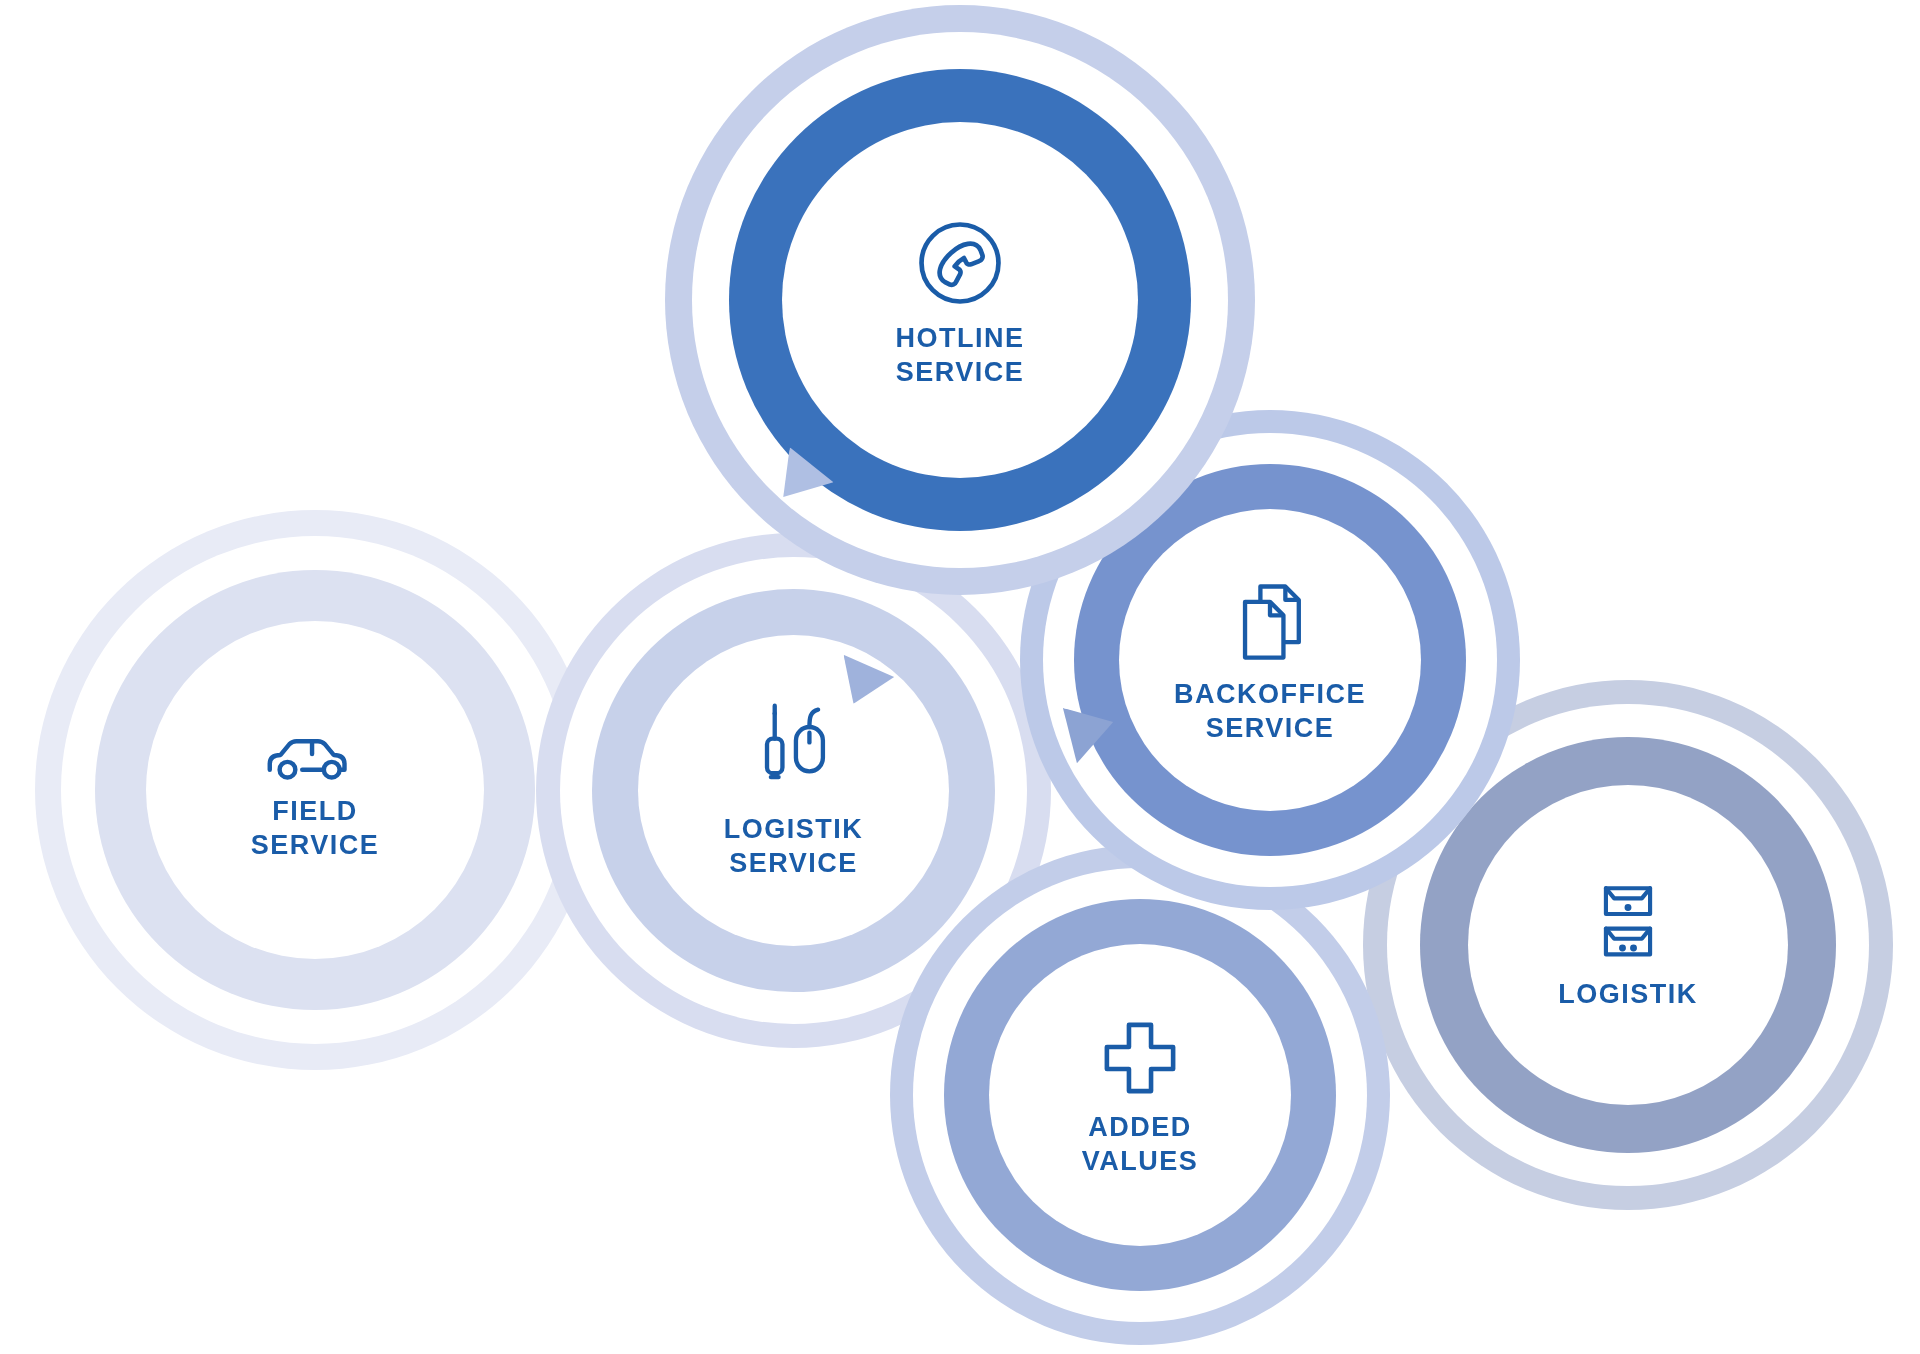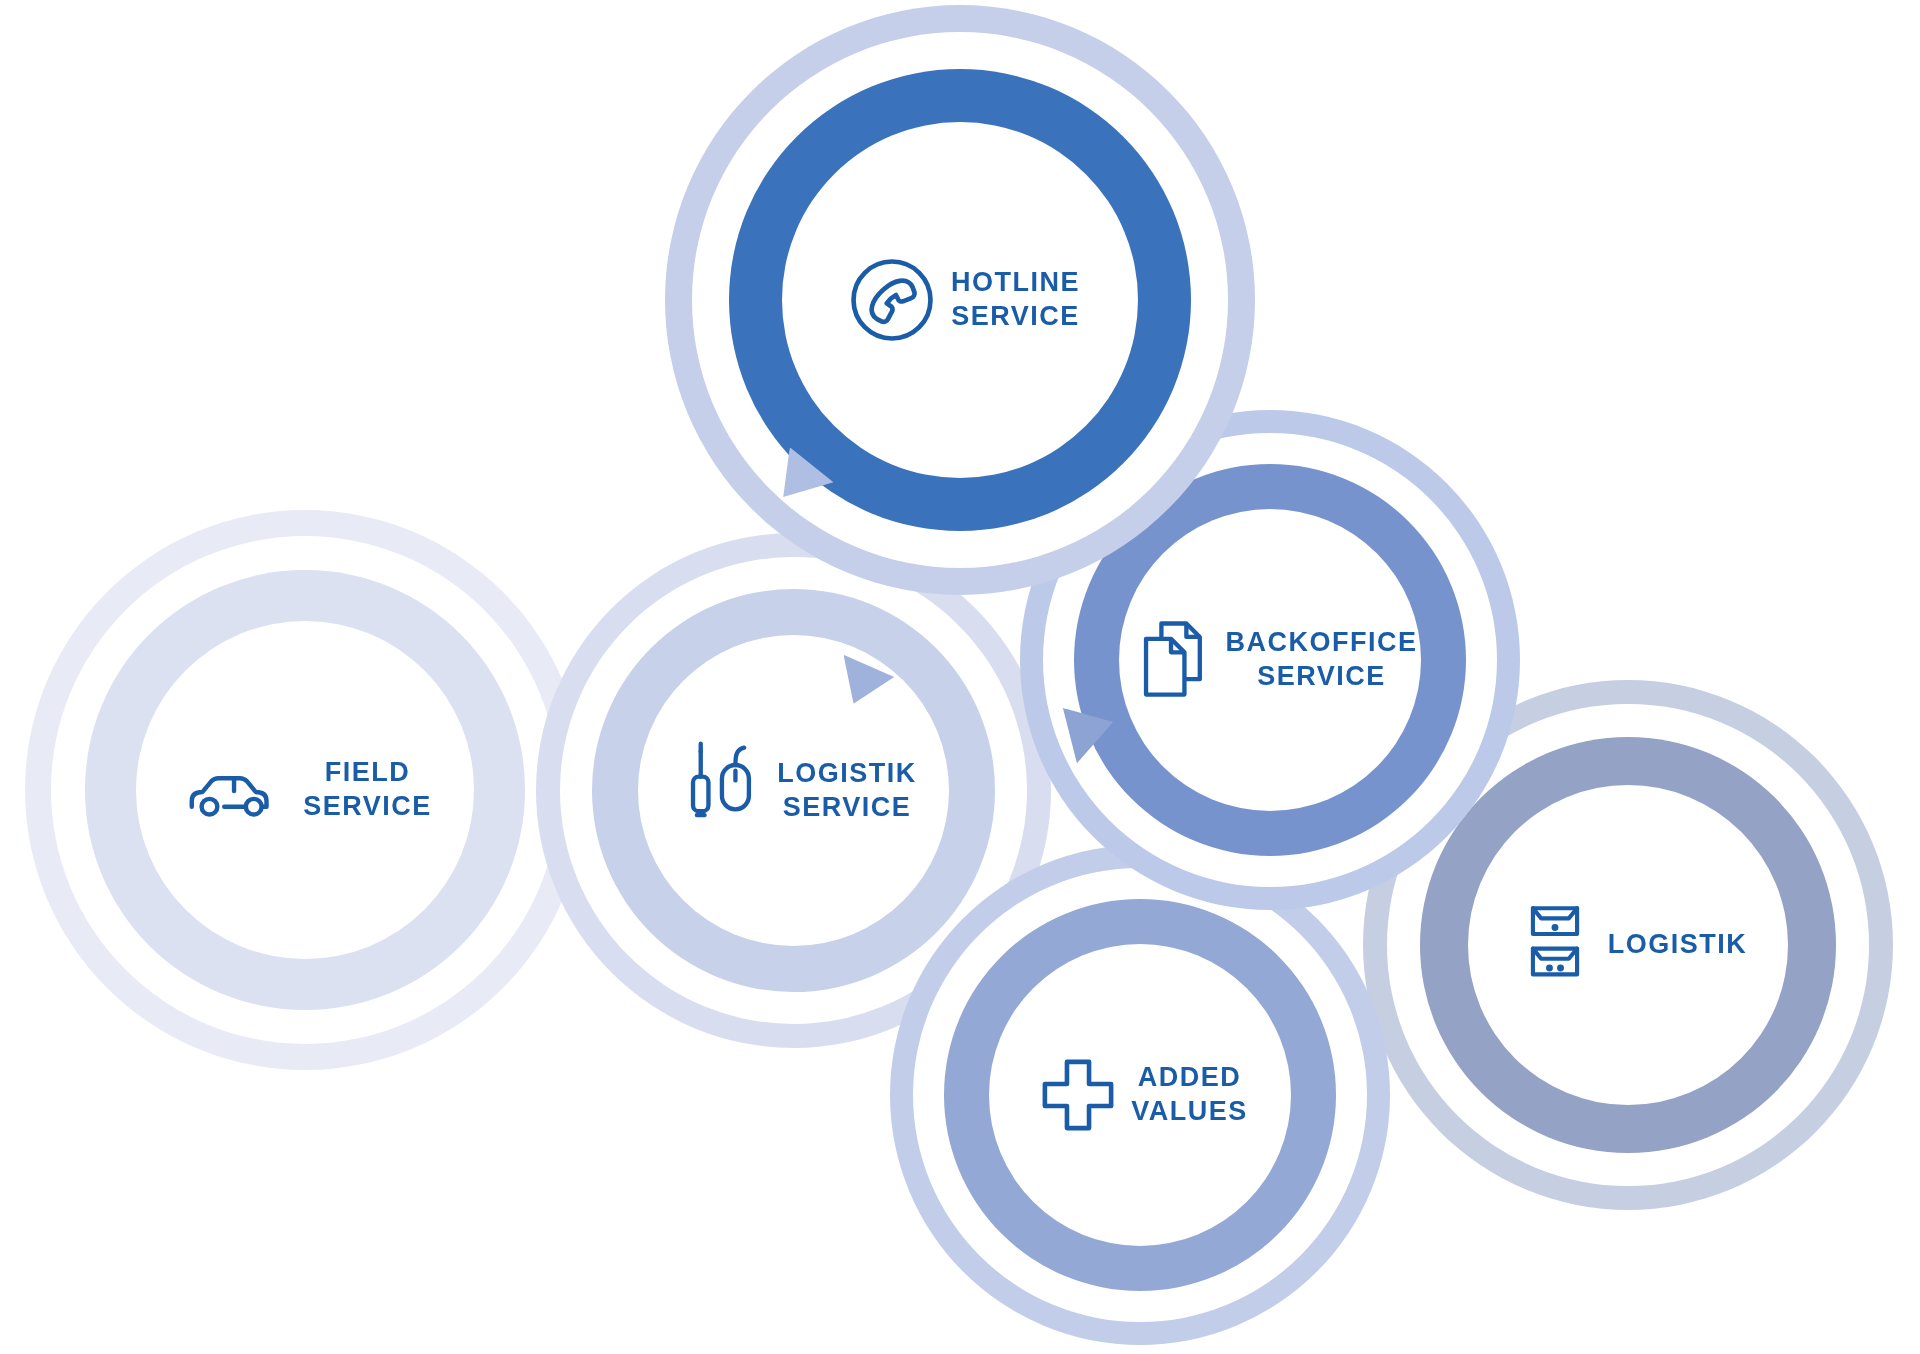--- a/index.html
+++ b/index.html
@@ -16,39 +16,40 @@
   }
   .node{position:absolute;}
   .layer{position:absolute;border-radius:50%;}
   .halo{inset:0;}
   .gap{inset:4.6%;background:#ffffff;}
   .ring{inset:10.8%;}
   .center{
     inset:19.8%;
     background:#ffffff;
     display:flex;
+    flex-direction:column;
     align-items:center;
     justify-content:center;
     gap:7px;
     color:var(--txt);
     text-align:center;
   }
   .label{
     display:flex;
     flex-direction:column;
     font-size:27px;
     font-weight:700;
     letter-spacing:1.5px;
     line-height:1.25;
     color:var(--txt);
   }
   .icon svg{display:block;}
 
   
-  #node-field     {left:25px;   top:510px; width:560px; height:560px; z-index:1;}
+  #node-field     {left:35px;   top:510px; width:560px; height:560px; z-index:1;}
   #node-inhouse   {left:536px;  top:533px; width:515px; height:515px; z-index:2;}
   #node-logistik  {left:1363px; top:680px; width:530px; height:530px; z-index:3;}
   #node-added     {left:890px;  top:845px; width:500px; height:500px; z-index:4;}
   #node-backoffice{left:1020px; top:410px; width:500px; height:500px; z-index:5;}
   #node-hotline   {left:665px;  top:5px;   width:590px; height:590px; z-index:6;}
 
   
   .connector{position:absolute;z-index:7;}
   #conn-1{left:784px;  top:452px; width:50px; height:50px;
           clip-path:polygon(0 0, 100% 50%, 8% 100%); transform:rotate(12deg);}

